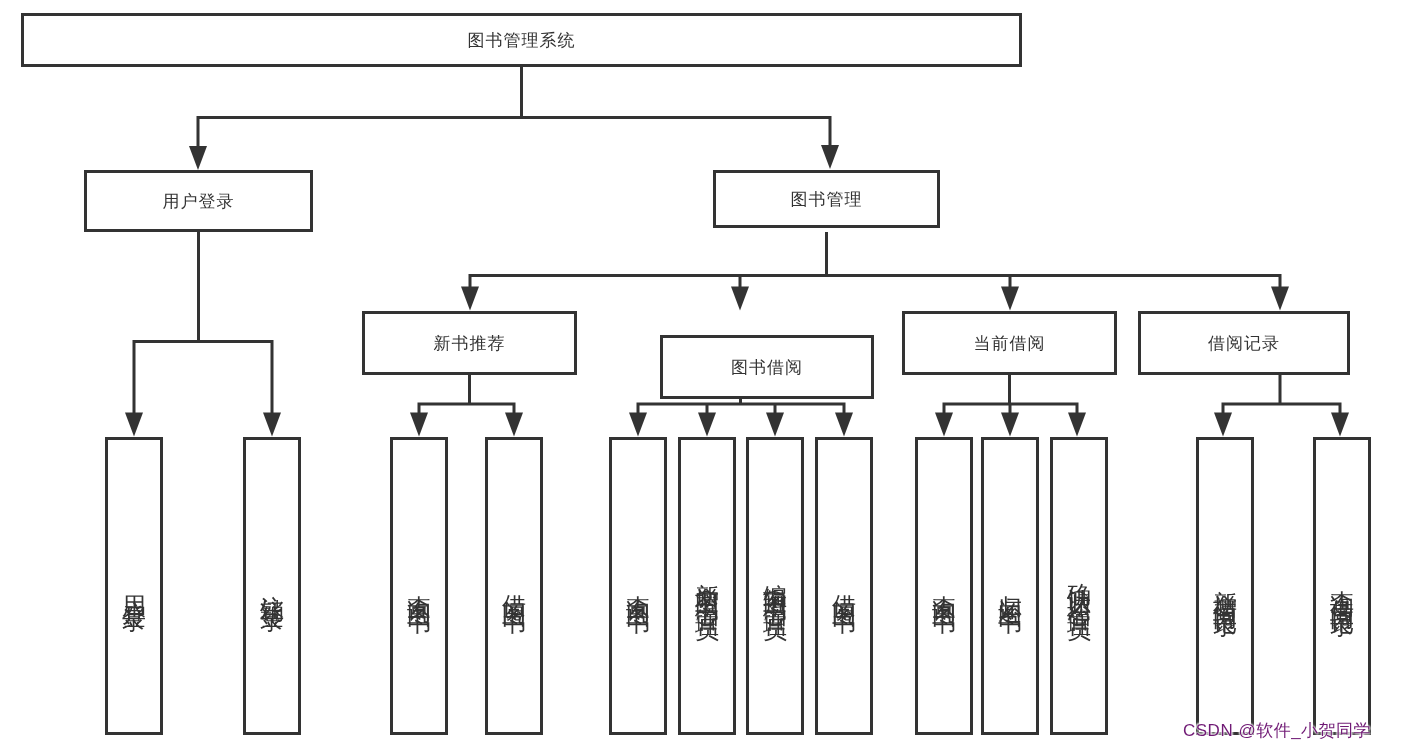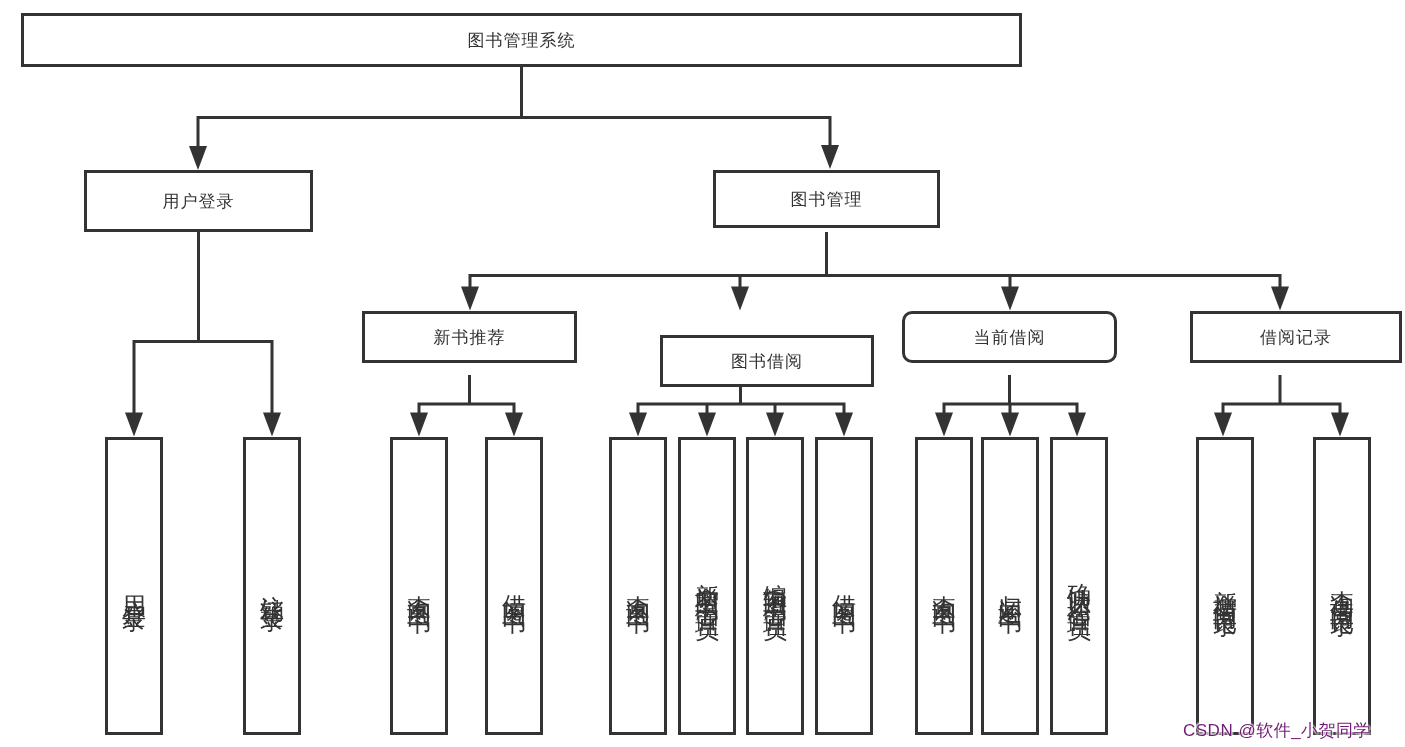--- a/index.html
+++ b/index.html
@@ -27,25 +27,25 @@
     width:58px;height:298px;top:437px;
     writing-mode:vertical-rl;
     text-orientation:mixed;
     font-size:24px;
     letter-spacing:5px;
     line-height:1;
   }
   .root{left:21px;top:13px;width:1001px;height:54px;}
   .l2a{left:84px;top:170px;width:229px;height:62px;}
   .l2b{left:713px;top:170px;width:227px;height:58px;}
-  .l3{top:311px;height:52px;}
+  .l3{top:311px;height:64px;}
   .l3a{left:362px;width:215px;}
   .l3b{left:660px;width:214px;margin-top:24px;}
-  .l3c{left:902px;width:215px;border-radius:10px;}
-  .l3d{left:1190px;width:212px;}
+  .l3c{left:902px;width:215px;}
+  .l3d{left:1138px;width:212px;}
   .v1{left:105px;}  .v2{left:243px;}
   .v3{left:390px;}  .v4{left:485px;}
   .v5{left:609px;}  .v6{left:678px;}
   .v7{left:746px;}  .v8{left:815px;}
   .v9{left:915px;}  .v10{left:981px;} .v11{left:1050px;}
   .v12{left:1196px;} .v13{left:1313px;}
   .watermark{
     position:absolute;
     left:1183px;top:719px;
     z-index:5;

